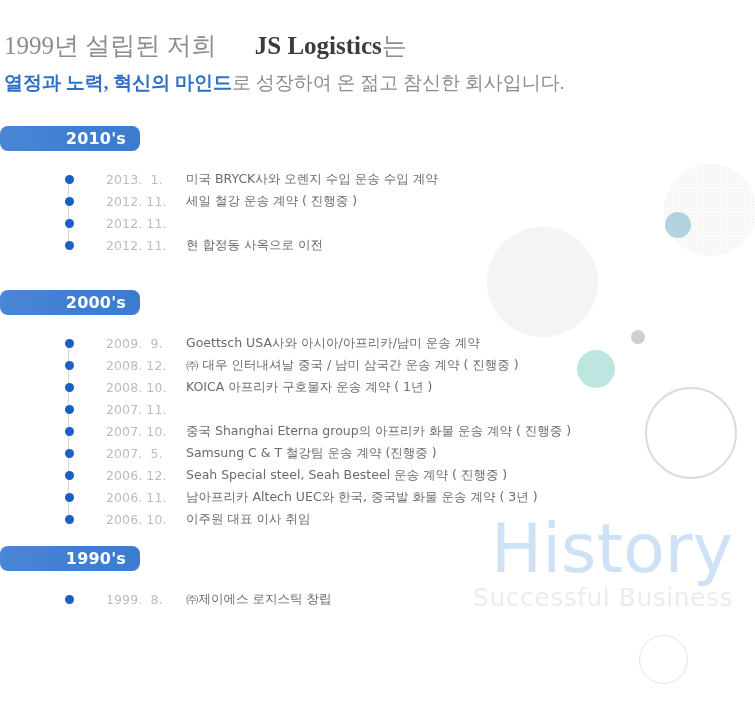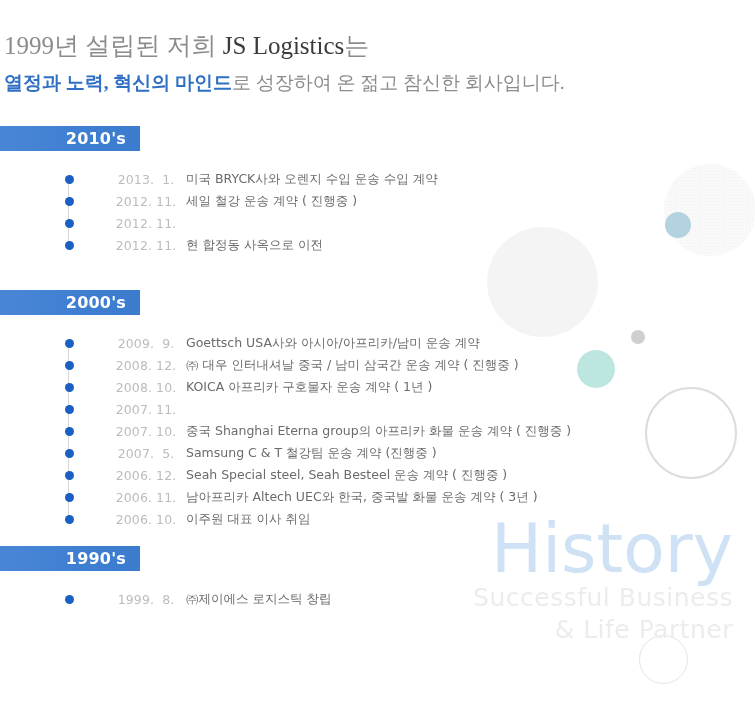--- a/index.html
+++ b/index.html
@@ -110,22 +110,23 @@
     font-family: "Liberation Serif", "DejaVu Serif", serif;
     white-space: nowrap;
   }
   #headline-line1 {
     font-size: 25px;
     line-height: 32px;
     color: #8c8c8c;
   }
   #headline-line1 .brand {
     color: #3b3b3b;
-    font-weight: normal;
+    font-weight: bold;
     letter-spacing: 0px;
+    margin-left: 32px;
   }
   #headline-line2 {
     font-size: 19px;
     line-height: 32px;
     color: #8c8c8c;
     margin-top: 5px;
   }
   #headline-line2 .accent {
     color: #2f6fc4;
     font-weight: bold;
@@ -143,20 +144,21 @@
     background: linear-gradient(90deg, #4a86d6 0%, #3f7fd2 55%, #3b7ccf 100%);
     color: #ffffff;
     font-family: "DejaVu Sans", sans-serif;
     font-size: 16px;
     font-weight: bold;
     line-height: 25px;
     text-align: right;
     padding-right: 14px;
     box-sizing: border-box;
     letter-spacing: 0.2px;
+    border-radius: 8px;
   }
 
   .timeline {
     position: relative;
     margin-top: 17px;
     padding-left: 62px;
   }
   .timeline-rail {
     position: absolute;
     left: 68px;
@@ -181,21 +183,21 @@
     border-radius: 50%;
     background: #1a5fc4;
   }
   .event-date {
     width: 80px;
     flex: 0 0 80px;
     margin-left: 44px;
     font-family: "DejaVu Sans", sans-serif;
     font-size: 12.5px;
     color: #bcbcbc;
-    text-align: center;
+    text-align: left;
     white-space: pre;
     letter-spacing: 0.1px;
   }
   .event-text {
     font-family: "DejaVu Sans", sans-serif;
     font-size: 12.5px;
     color: #6b6b6b;
     white-space: nowrap;
     letter-spacing: 0px;
   }
@@ -207,21 +209,20 @@
 <div class="deco" id="deco-blue-circle"></div>
 <div class="deco" id="deco-big-gray-circle"></div>
 <div class="deco" id="deco-gray-dot"></div>
 <div class="deco" id="deco-teal-circle"></div>
 <div class="deco" id="deco-ring-large"></div>
 <div class="deco" id="deco-ring-small"></div>
 
 <div id="watermark">
   <span class="wm-history">History</span>
   <span class="wm-sub1">Successful Business</span>
-  <span class="wm-sub2">&amp; Life Partner</span>
 </div>
 
 <div id="headline">
   <div class="headline-line" id="headline-line1">
     <span>1999년 설립된 저희 </span><span class="brand">JS Logistics</span><span>는</span>
   </div>
   <div class="headline-line" id="headline-line2">
     <span class="accent">열정과 노력, 혁신의 마인드</span><span>로 성장하여 온 젊고 참신한 회사입니다.</span>
   </div>
 </div>

